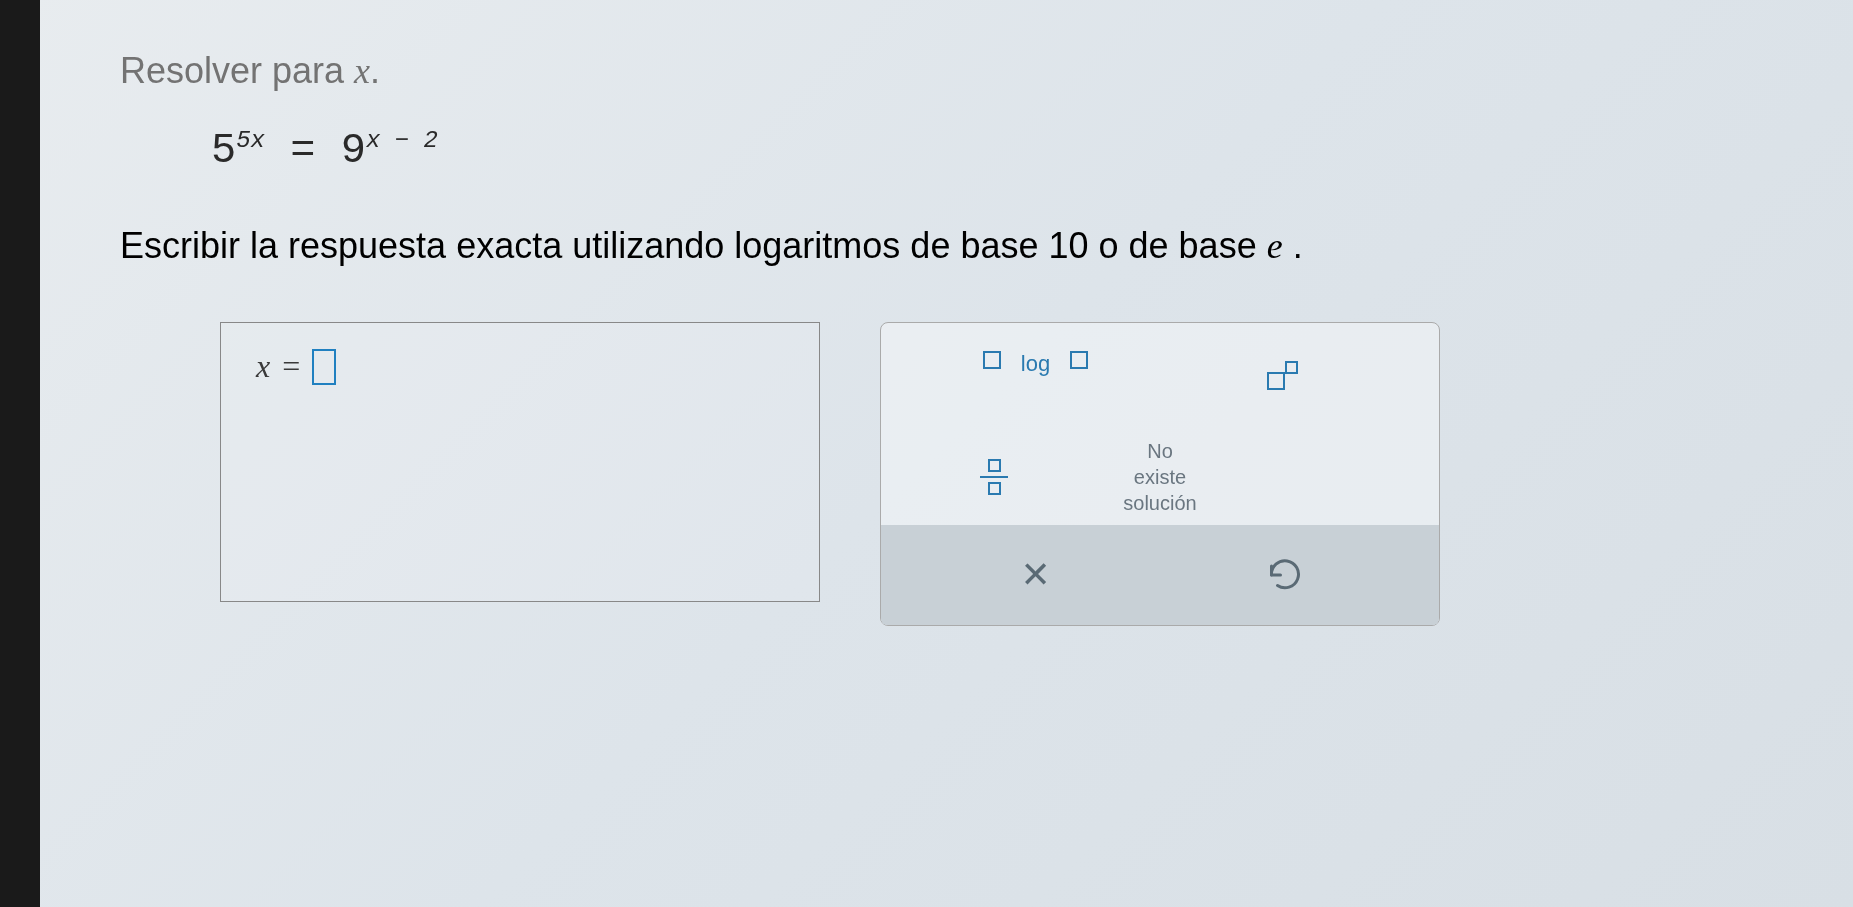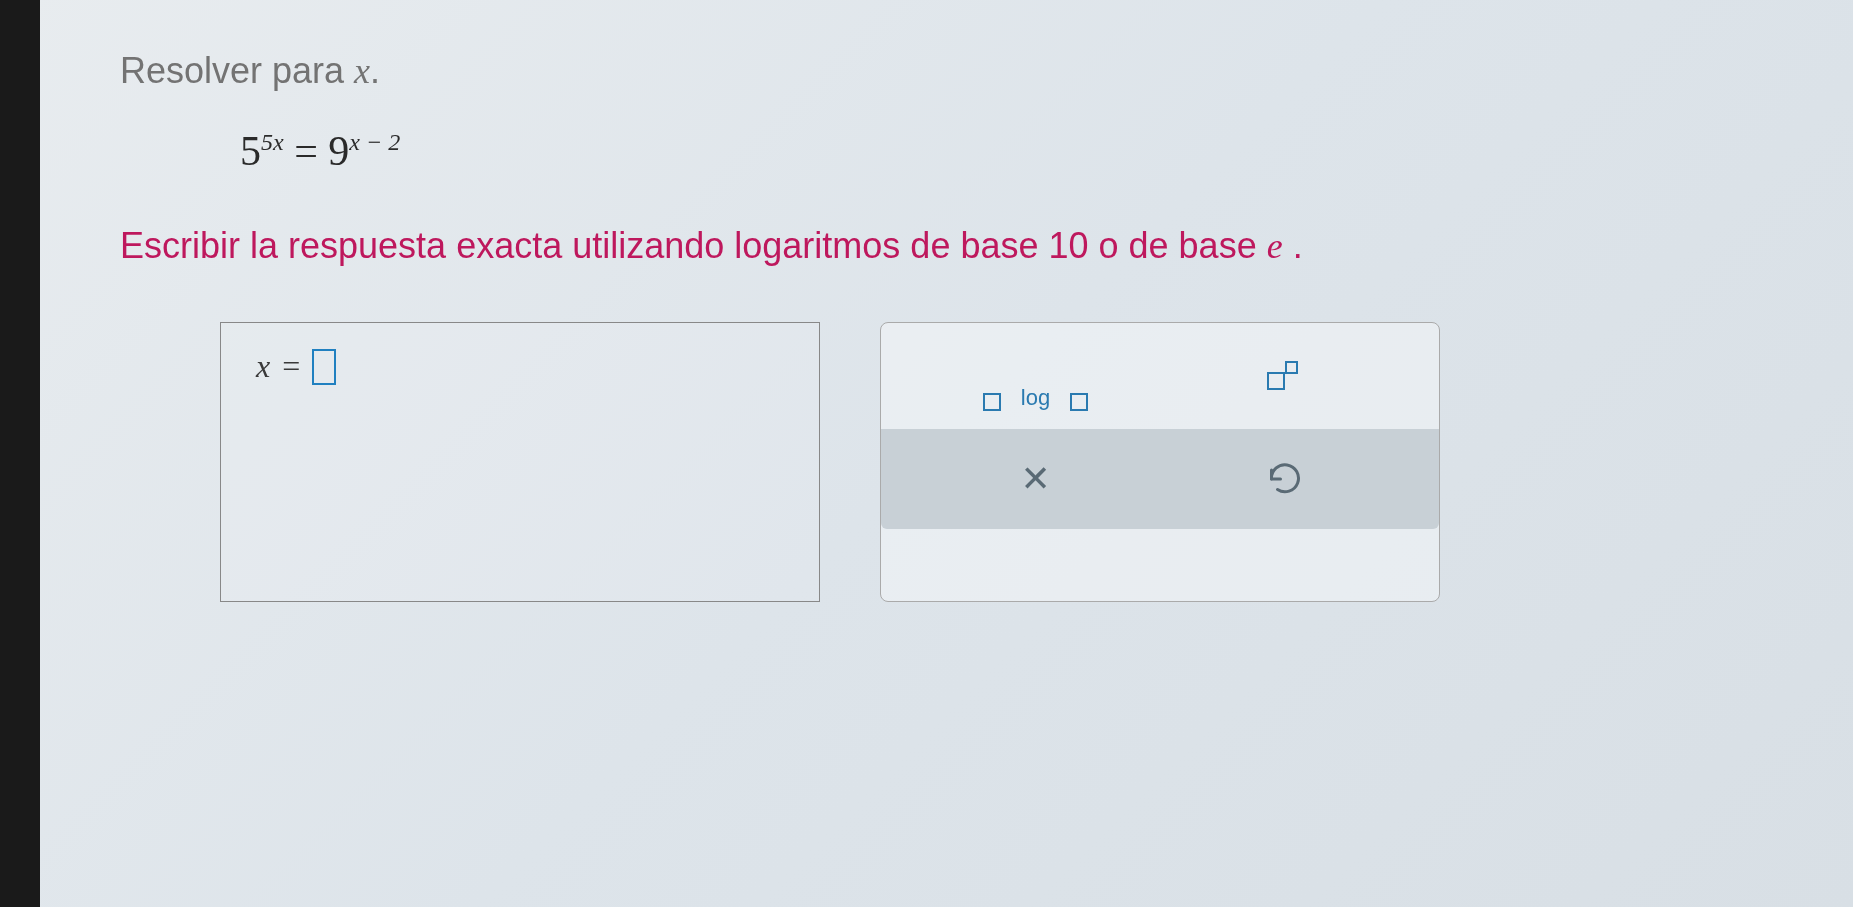--- a/index.html
+++ b/index.html
@@ -38,38 +38,38 @@
       font-weight: normal;
     }
     
     .problem-title .math-var {
       font-style: italic;
       font-family: 'Times New Roman', serif;
     }
     
     .equation {
       font-size: 42px;
-      font-family: Liberation Serif, serif;
-      margin-left: 120px;
+      font-family: Liberation Mono, monospace;
+      margin-left: 91px;
       margin-bottom: 50px;
       color: #2a2a2a;
     }
     
     .equation .base {
       font-size: 42px;
     }
     
     .equation sup {
       font-size: 24px;
       vertical-align: super;
     }
     
     .instruction {
       font-size: 36px;
-      color: #be185d;
+      color: #000000;
       margin-bottom: 55px;
       font-weight: normal;
     }
     
     .instruction .math-var {
       font-style: italic;
       font-family: 'Times New Roman', serif;
     }
     
     .work-area {
@@ -151,21 +151,21 @@
     .palette-btn .sq-sm {
       display: inline-block;
       width: 13px;
       height: 13px;
       border: 2px solid #2a7ab0;
       margin: 0 2px;
     }
     
     .log-btn, .ln-btn {
       display: flex;
-      align-items: flex-end;
+      align-items: flex-start;
       gap: 18px;
     }
     
     .log-btn .txt {
       font-size: 22px;
     }
     
     .ln-btn .txt {
       font-size: 24px;
     }
@@ -254,20 +254,35 @@
           <span class="sq"></span>
           <span class="txt">log</span>
           <span class="sq"></span>
         </div>
         <div class="palette-btn exp-btn">
           <span class="sq"></span>
             <span class="sq-sm sq-exp"></span>
         </div>
       </div>
 
+      <div class="palette-row">
+        <div class="palette-btn frac-btn">
+          <span class="sq-sm"></span>
+          <span class="frac-line"></span>
+          <span class="sq-sm"></span>
+        </div>
+        <div class="palette-btn no-solution-btn">
+          <div>
+            <div>No</div>
+            <div>existe</div>
+            <div>solución</div>
+          </div>
+        </div>
+        <div class="palette-btn spacer-btn"></div>
+      </div>
 
       <div class="palette-row bottom">
         <div class="palette-btn">
           <span class="close-icon">✕</span>
         </div>
         <div class="palette-btn undo-icon">
           <svg viewBox="0 0 24 24" fill="none" stroke="#5a6a75" stroke-width="2">
             <path d="M3 12 A 9 9 0 1 1 7 19" stroke-linecap="round"></path>
             <path d="M3 12 L 3 6 M3 12 L 9 12" stroke-linecap="round"></path>
           </svg>

